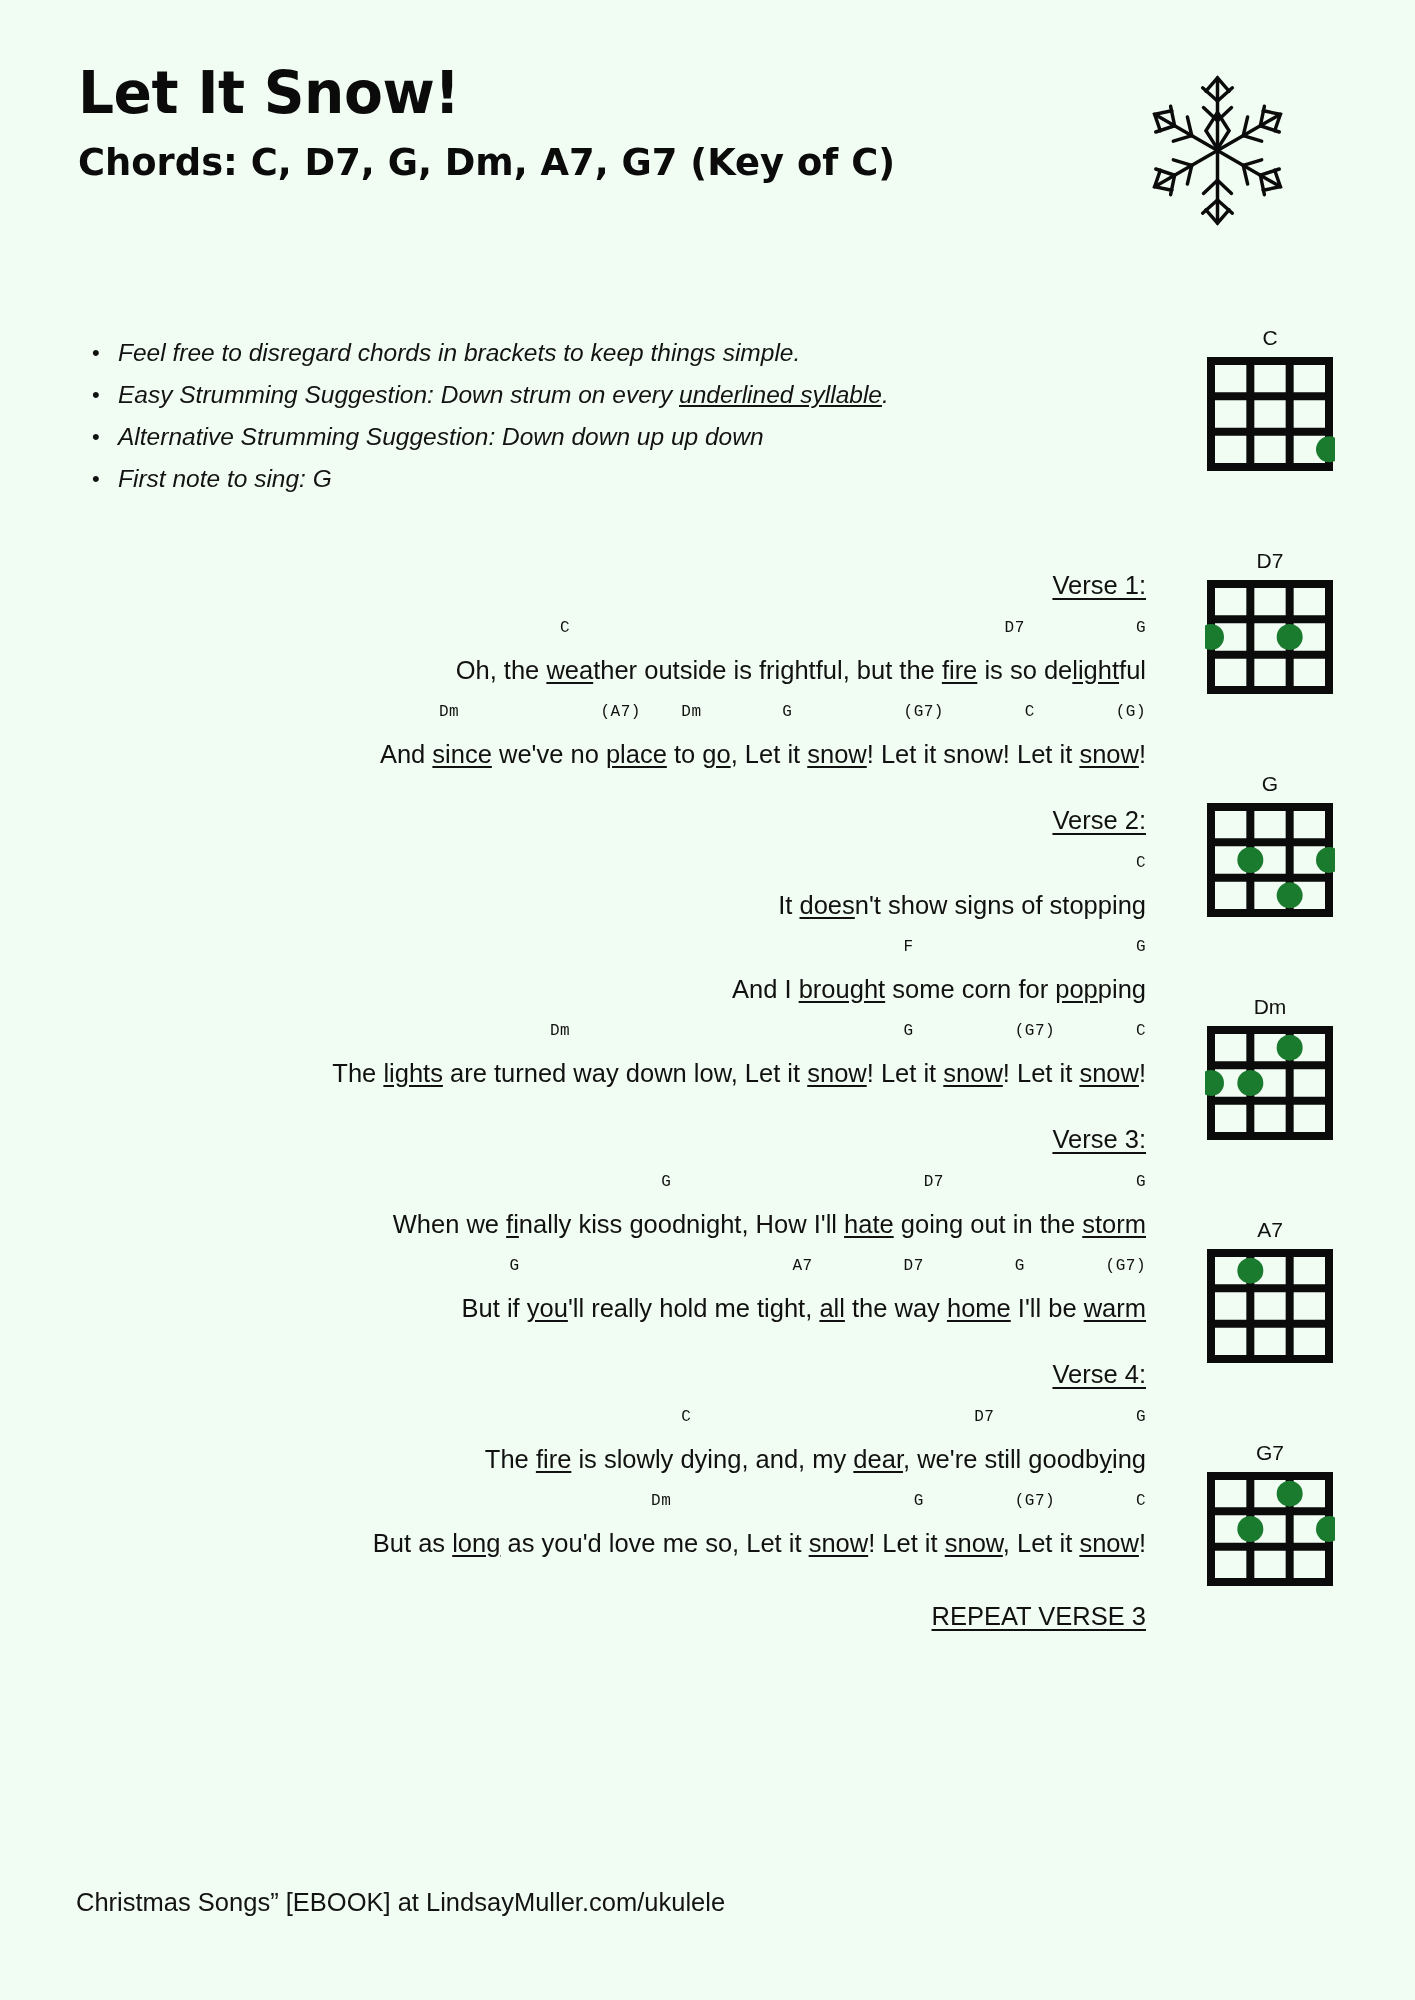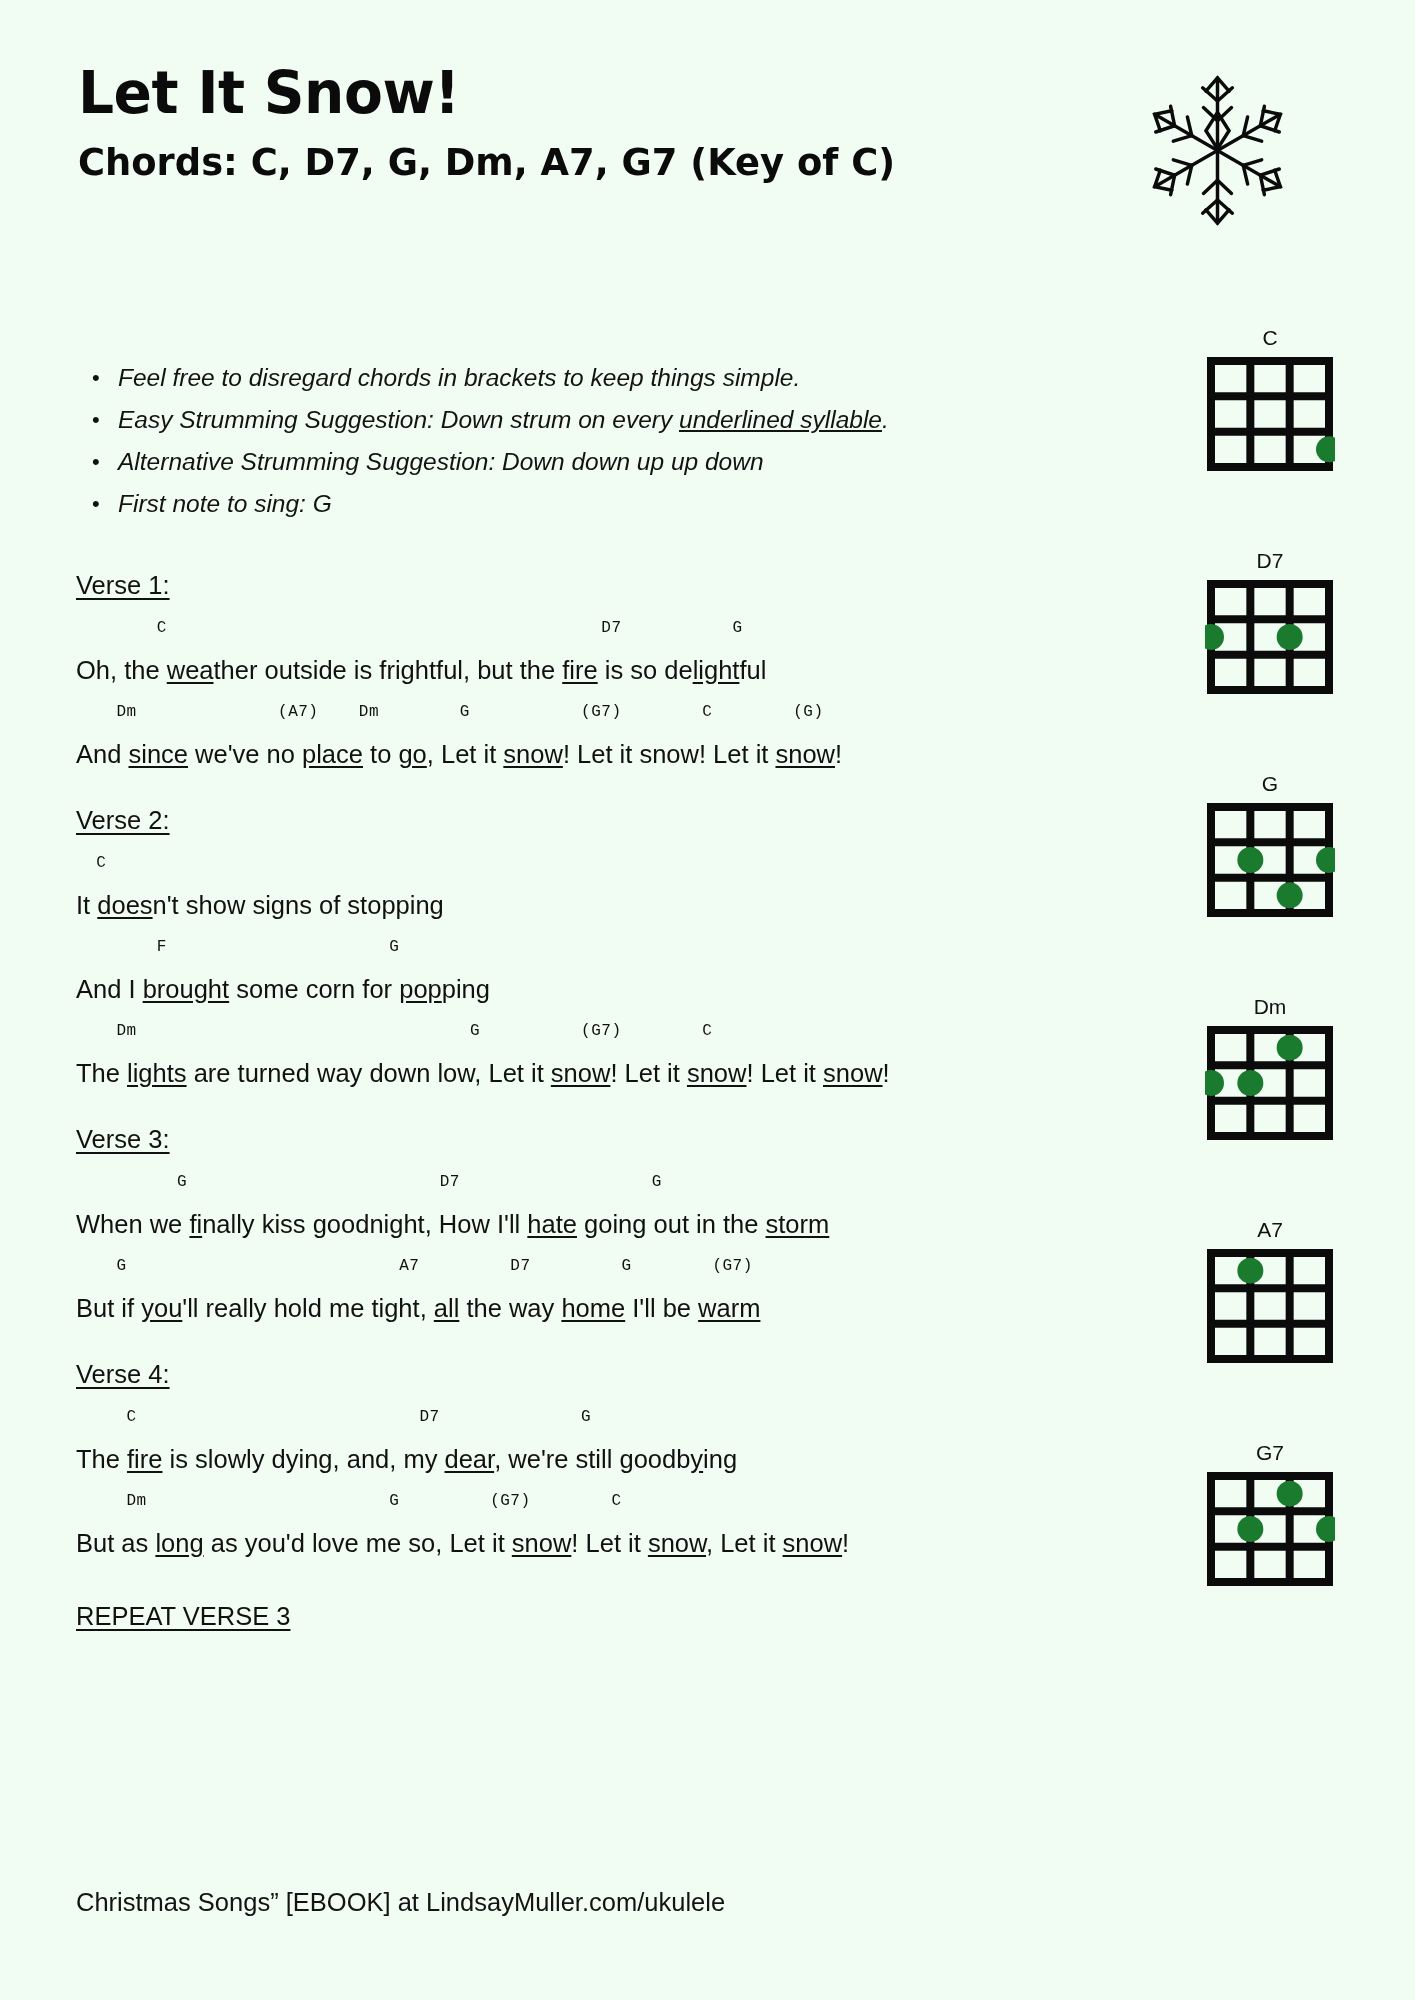--- a/index.html
+++ b/index.html
@@ -59,21 +59,21 @@
     left: 1135px;
     top: 68px;
     width: 165px;
     height: 165px;
   }
 
   
   .notes {
     position: absolute;
     left: 88px;
-    top: 357px;
+    top: 332px;
     width: 1080px;
     margin: 0;
     padding: 0 0 0 30px;
     list-style: none;
   }
   .notes li {
     position: relative;
     font-size: 24.5px;
     font-style: italic;
     line-height: 42px;
@@ -90,20 +90,21 @@
     color: #111;
   }
   .notes u { text-decoration: underline; }
 
   
   .body-col {
     position: absolute;
     left: 76px;
     top: 568px;
     width: 1070px;
+    text-align: right;
   }
   .verse-block { margin-bottom: 28px; }
   .verse-head {
     font-size: 25.5px;
     line-height: 34px;
     text-decoration: underline;
     text-underline-offset: 4px;
     margin-bottom: 5px;
     display: inline-block;
   }

